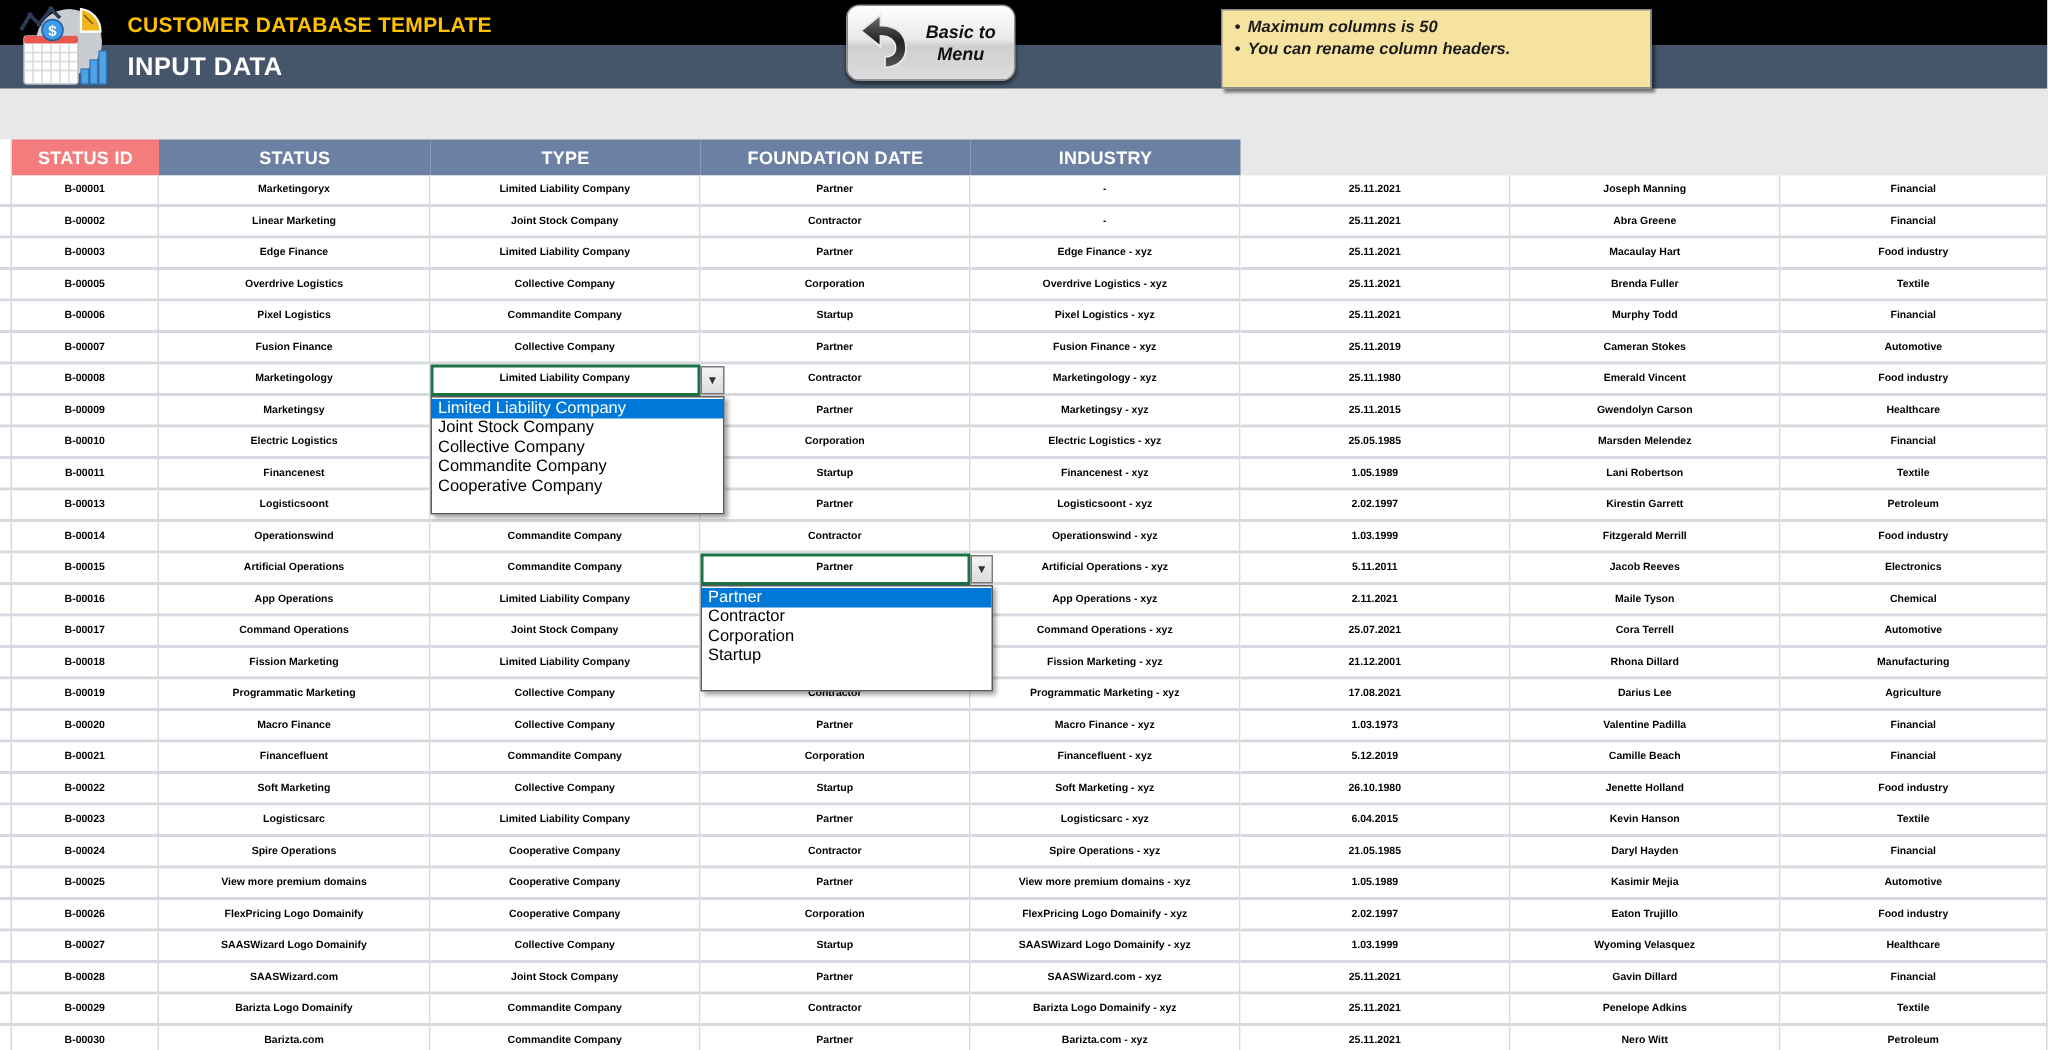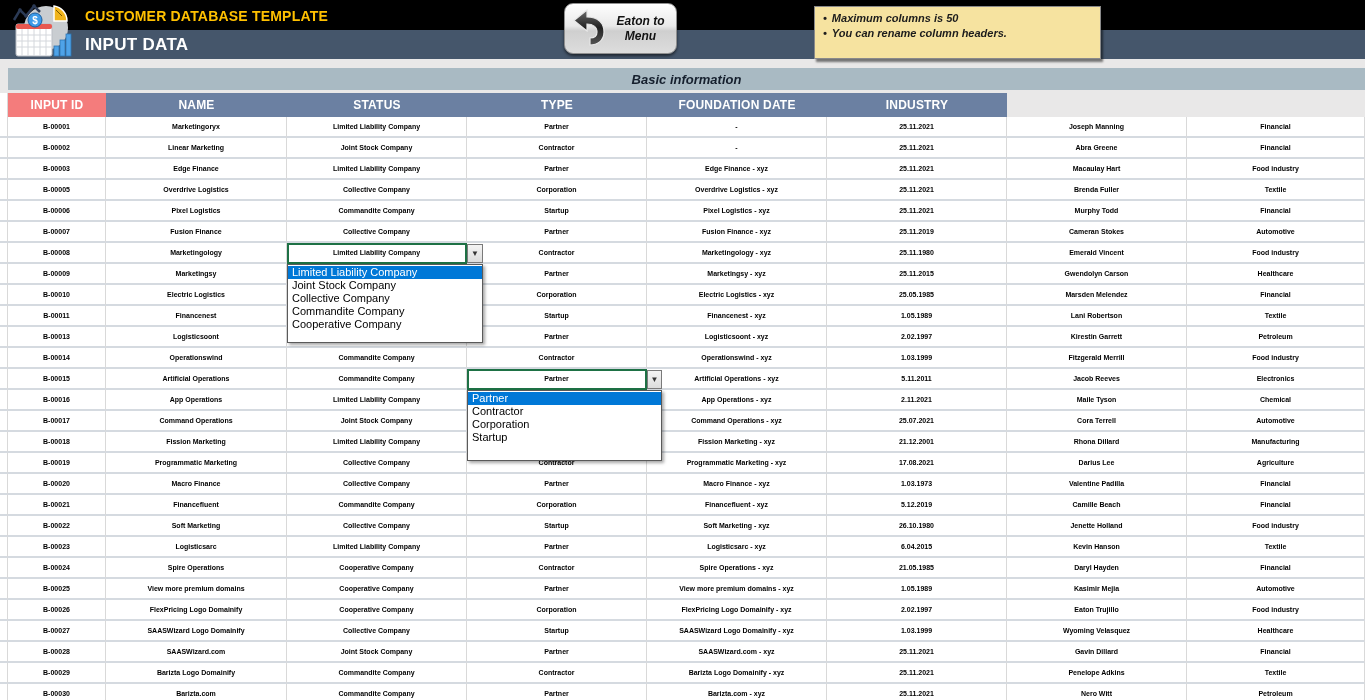--- a/index.html
+++ b/index.html
@@ -110,40 +110,36 @@
       <defs>
           <linearGradient id="ag" x1="0" y1="0" x2="0" y2="1">
         <stop offset="0" stop-color="#6E6E6E"></stop>
             <stop offset="0.5" stop-color="#222"></stop>
             <stop offset="1" stop-color="#555"></stop>
       </linearGradient>
         </defs>
       <path d="M20 10 C31 10 37 16 37 25 C37 34 30 38 23 38 L23 31 C27 31 30 29 30 25 C30 20 26 17 20 17 L20 24 L7 13.5 L20 3 Z" fill="url(#ag)" stroke="#E8E8E8" stroke-width="1.2"></path>
     </svg>
     <div class="lbl">
-      <div>Eaton to</div>
+      <div>Basic to</div>
       <div>Menu</div>
     </div>
   </div>
 
   <div class="note-box">
     <ul>
       <li>Maximum columns is 50</li>
       <li>You can rename column headers.</li>
     </ul>
   </div>
 
-  <div class="band">
-    <span>Basic information</span>
-  </div>
 
   <div id="header-row" class="grid-row">
       <div class="h-cell margin"></div>
-      <div class="h-cell idcol">INPUT ID</div>
-      <div class="h-cell">NAME</div>
+      <div class="h-cell idcol">STATUS ID</div>
       <div class="h-cell">STATUS</div>
       <div class="h-cell">TYPE</div>
       <div class="h-cell">FOUNDATION DATE</div>
       <div class="h-cell">INDUSTRY</div>
     </div>
   <div id="body-rows">
       <div class="grid-row">
         <div class="cell margin" style="font-size: 7px;"></div>
         <div class="cell" style="font-size: 7px;">B-00001</div>
         <div class="cell" style="font-size: 7px;">Marketingoryx</div>

